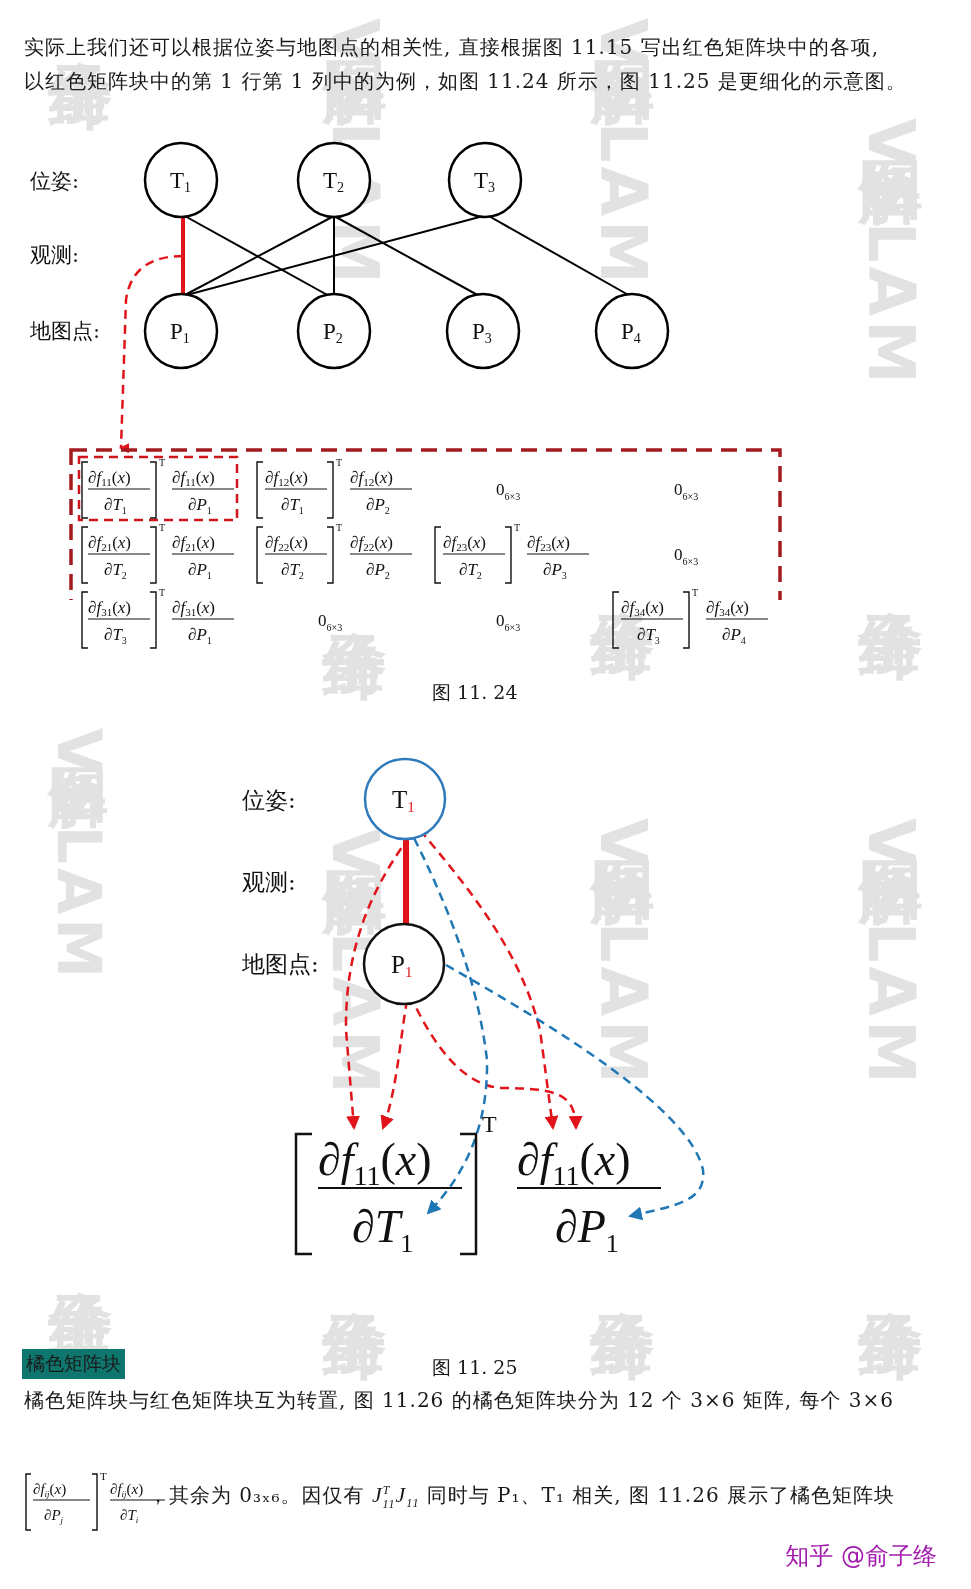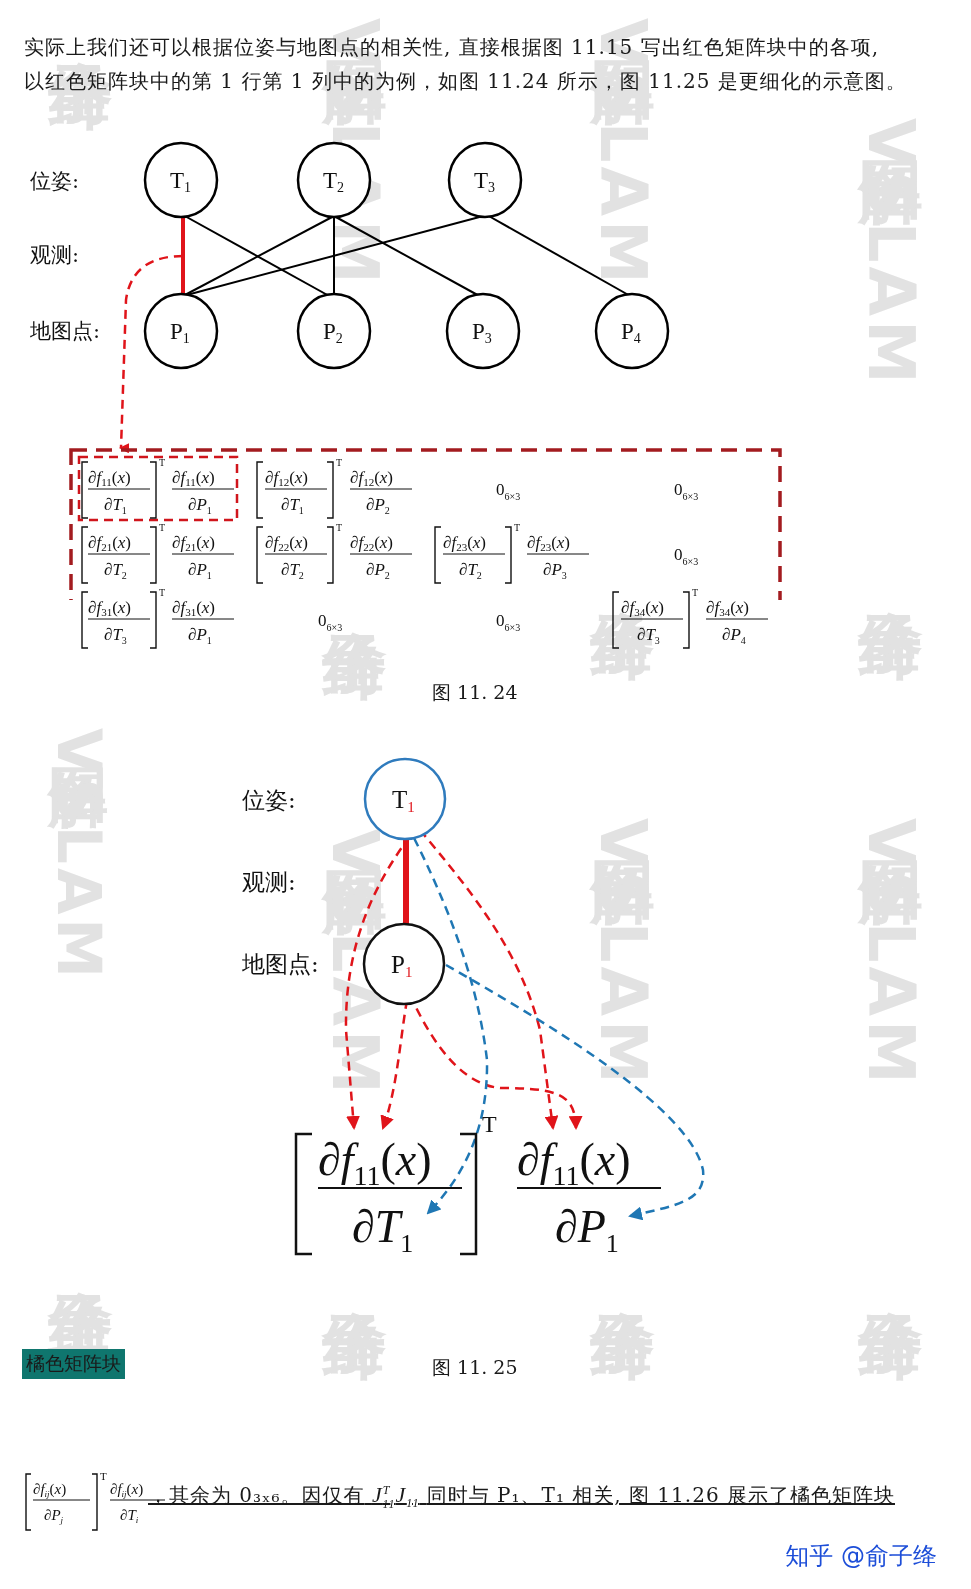--- a/index.html
+++ b/index.html
@@ -5,21 +5,21 @@
   html, body { margin:0; padding:0; background:#fff; }
   body { width:971px; height:1589px; position:relative; overflow:hidden;
          font-family:"DejaVu Serif","Liberation Serif",serif; color:#1a1a1a; }
   .wm { position:absolute; color:#e2e2e2; font-family:"DejaVu Sans","Liberation Sans",sans-serif;
         font-weight:bold; font-size:64px; writing-mode:vertical-rl; letter-spacing:4px; z-index:0; user-select:none; }
   .para { position:absolute; left:24px; width:930px; font-size:20px; line-height:34px; z-index:2; letter-spacing:1px; }
   svg { position:absolute; z-index:2; }
   .caption { position:absolute; font-size:19px; z-index:2; }
   .section-label { position:absolute; left:22px; top:1349px; background:#0f766e; padding:2px 4px; font-size:19px; z-index:2; }
   .zhihu { position:absolute; right:34px; top:1540px; font-family:"DejaVu Sans","Liberation Sans",sans-serif;
-           font-size:24px; color:#1d4ed8; z-index:3; }
+           font-size:24px; color:#a21caf; z-index:3; }
   .mi { font-family:"Liberation Serif","DejaVu Serif",serif; font-style:italic; }
 </style>
 </head>
 <body>
 
 <div class="wm" style="left:38px;top:10px;">俞子绛</div>
 <div class="wm" style="left:38px;top:720px;font-size:60px;">图解VSLAM</div>
 <div class="wm" style="left:38px;top:1240px;">俞子绛</div>
 <div class="wm" style="left:312px;top:10px;">图解VSLAM</div>
 <div class="wm" style="left:312px;top:580px;">俞子绛</div>
@@ -224,34 +224,35 @@
     <text x="517" y="1175" font-size="46" font-style="italic">∂f<tspan font-size="28" dy="10" font-style="normal">11</tspan><tspan dy="-10" font-style="normal">(</tspan>x<tspan font-style="normal">)</tspan></text>
     <line x1="517" y1="1188" x2="661" y2="1188" stroke="#111" stroke-width="2"></line>
     <text x="555" y="1242" font-size="46" font-style="italic">∂P<tspan font-size="26" dy="10" font-style="normal">1</tspan></text>
   </g>
 </svg>
 
 <div class="caption" style="left:432px;top:1355px;text-align:right;">图 11. 25</div>
 
 <div class="section-label">橘色矩阵块</div>
 <div class="para" style="top:1383px;">
+  <div>橘色矩阵块与红色矩阵块互为转置, 图 11.26 的橘色矩阵块分为 12 个 3×6 矩阵, 每个 3×6</div>
 </div>
 
 <svg width="160" height="70" style="left:20px;top:1470px;" viewBox="0 0 160 70">
   <g font-family="Liberation Serif, DejaVu Serif, serif" fill="#111">
     <path d="M11,4 L6,4 L6,60 L11,60" fill="none" stroke="#111" stroke-width="1.4"></path>
     <path d="M72,4 L77,4 L77,60 L72,60" fill="none" stroke="#111" stroke-width="1.4"></path>
     <text x="80" y="10" font-size="11">T</text>
     <text x="13" y="24" font-size="15" font-style="italic">∂f<tspan font-size="9" dy="3">ij</tspan><tspan dy="-3" font-style="normal">(</tspan>x<tspan font-style="normal">)</tspan></text>
     <line x1="13" y1="30" x2="70" y2="30" stroke="#111" stroke-width="1"></line>
     <text x="24" y="50" font-size="15" font-style="italic">∂P<tspan font-size="9" dy="3">j</tspan></text>
     <text x="90" y="24" font-size="15" font-style="italic">∂f<tspan font-size="9" dy="3">ij</tspan><tspan dy="-3" font-style="normal">(</tspan>x<tspan font-style="normal">)</tspan></text>
     <line x1="90" y1="30" x2="145" y2="30" stroke="#111" stroke-width="1"></line>
     <text x="100" y="50" font-size="15" font-style="italic">∂T<tspan font-size="9" dy="3">i</tspan></text>
   </g>
 </svg>
-<div class="para" style="left:148px;top:1473px;width:800px;text-decoration:underline;">
+<div class="para" style="left:148px;top:1473px;width:800px;">
   <span>，其余为 0₃ₓ₆。因仅有</span>
   <span class="mi" style="font-size:22px;">J<sup style="font-size:12px;">T</sup><sub style="font-size:12px;margin-left:-8px;">11</sub>J<sub style="font-size:12px;">11</sub></span>
   <span>同时与 P₁、T₁ 相关, 图 11.26 展示了橘色矩阵块</span>
 </div>
 
 <div class="zhihu">知乎 @俞子绛</div>
 
 </body></html>

